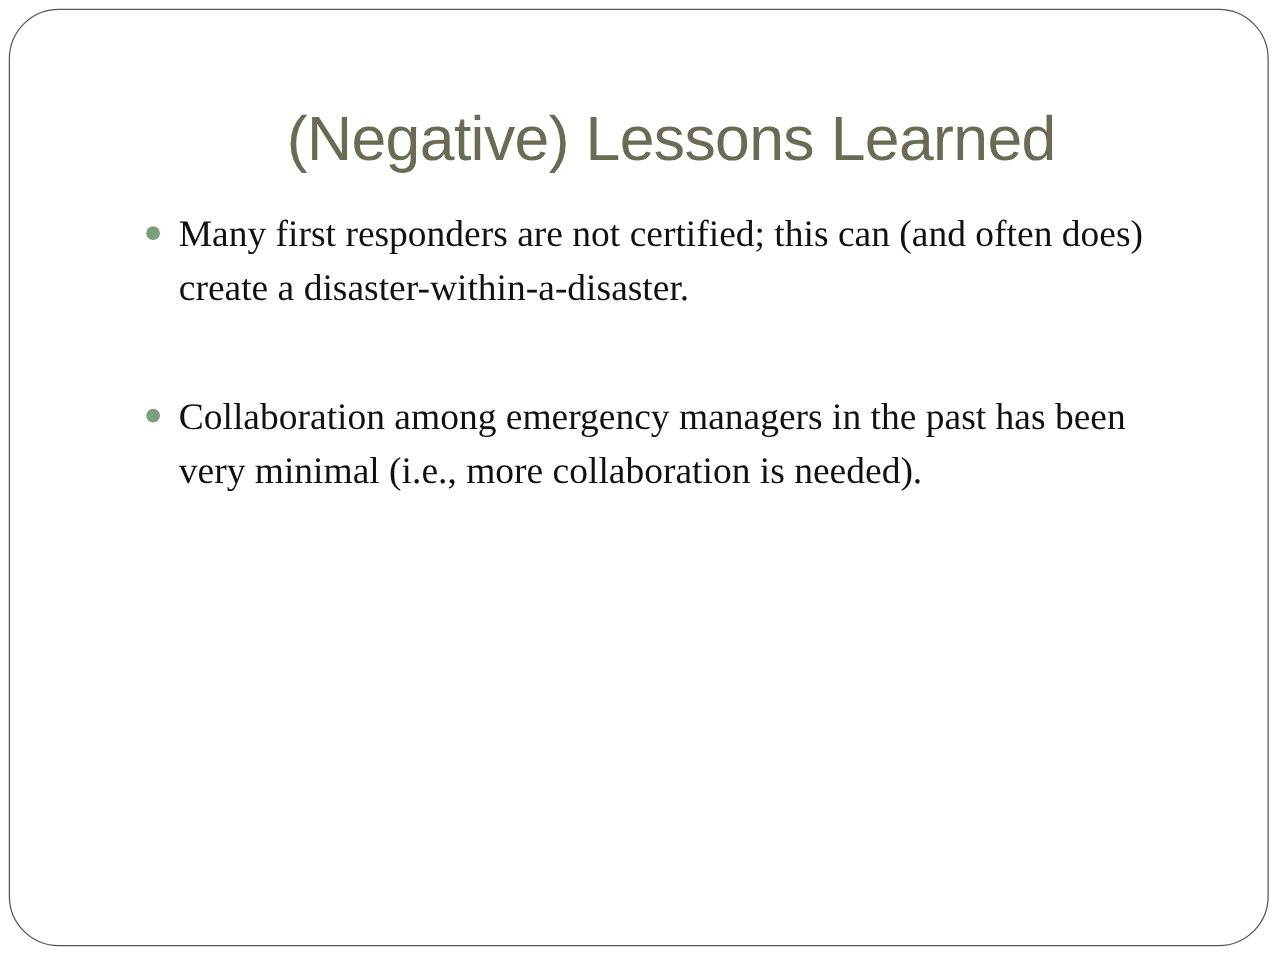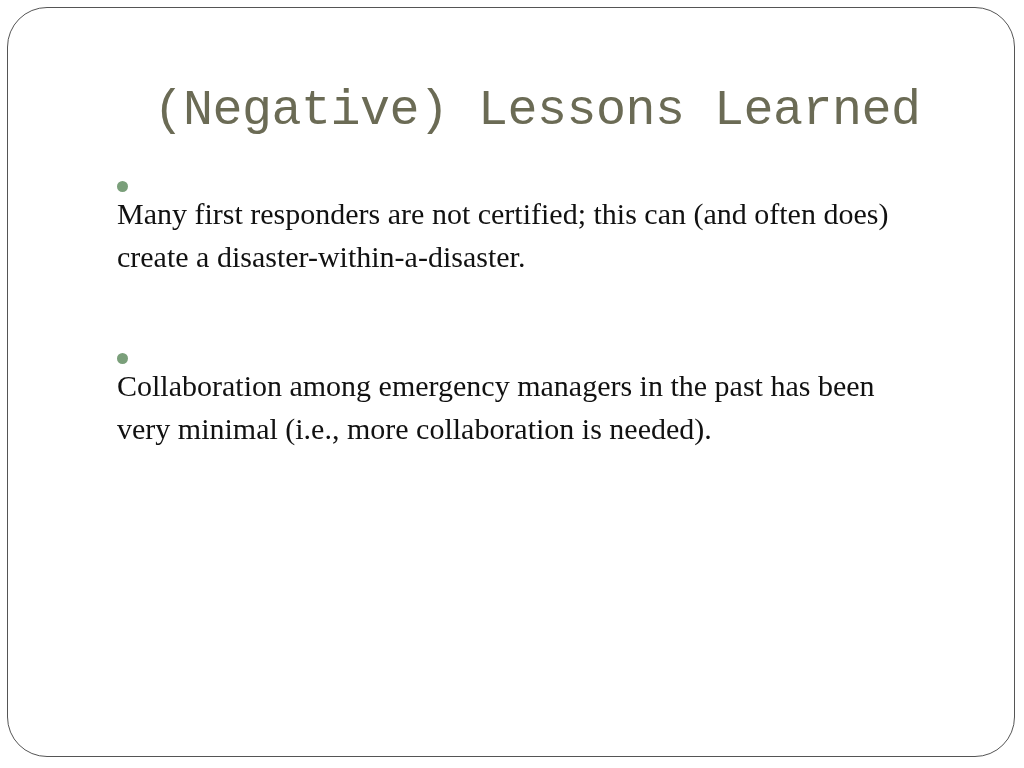--- a/index.html
+++ b/index.html
@@ -3,27 +3,27 @@
   <meta charset="utf-8">
   <style>
     html, body { margin: 0; padding: 0; background: #ffffff; }
     body { width: 1024px; height: 768px; position: relative; overflow: hidden; }
     .slide-frame {
       position: absolute; left: 7px; top: 7px; width: 1008px; height: 750px;
       border: 1.5px solid #555; border-radius: 40px; box-sizing: border-box; background: #fff;
     }
     .title {
       position: absolute; left: 0; width: 1024px; top: 82px; text-align: center;
-      font-family: Liberation Mono, monospace; font-size: 50px; color: #6b6b55;
+      font-family: Liberation Sans, sans-serif; font-size: 50px; color: #6b6b55;
       letter-spacing: -0.5px; padding-left: 50px; box-sizing: border-box;
     }
     .bullets { position: absolute; left: 117px; top: 166px; width: 800px; }
     .bullet {
       display: flex; align-items: flex-start;
-      font-family: "Liberation Serif", serif; font-size: 30px; line-height: 43px; color: #111; flex-direction: column;
+      font-family: "Liberation Serif", serif; font-size: 30px; line-height: 43px; color: #111;
     }
     .bullet + .bullet { margin-top: academic; }
     .dot { width: 11px; height: 11px; border-radius: 50%; background: #7a9f7a;
            flex: 0 0 auto; margin-top: 15px; margin-right: 15px; }
     .b1 { margin-bottom: 60px; }
     .b2 { margin-bottom: 60px; }
   </style>
 </head>
 <body>
 

